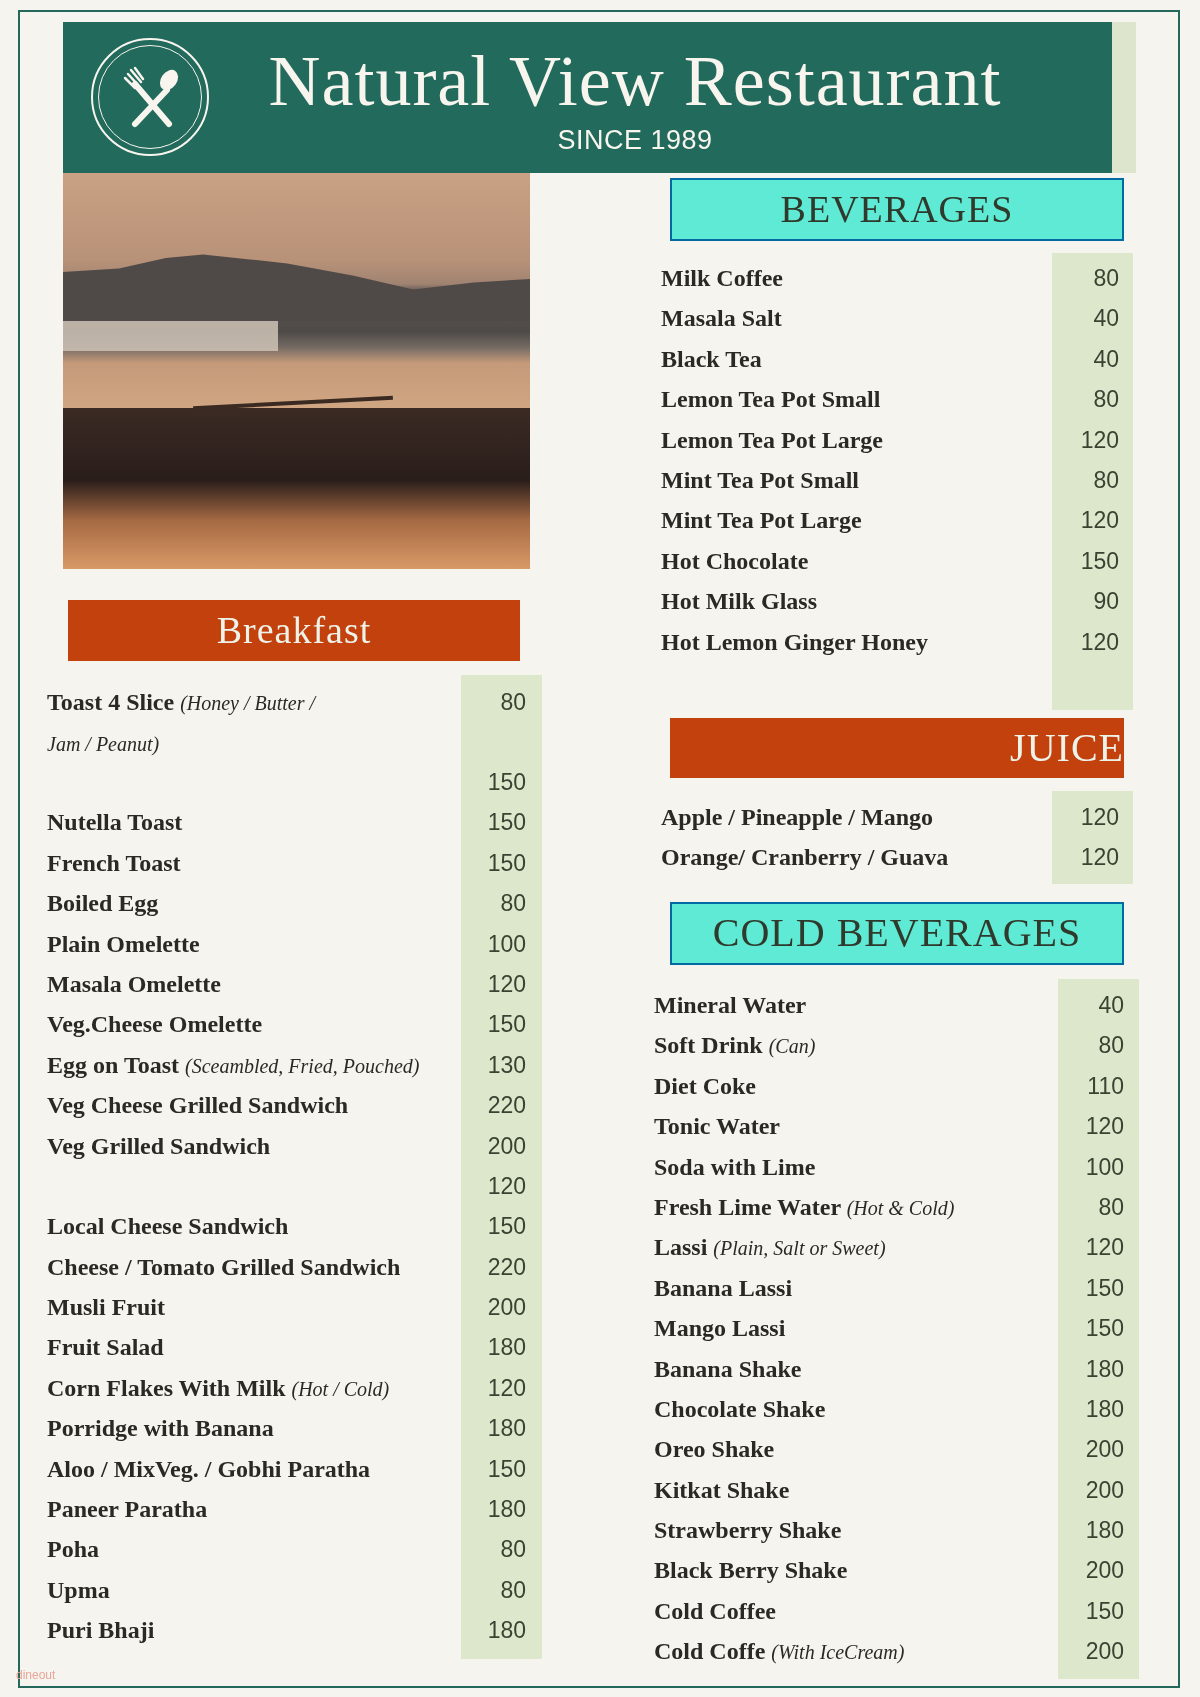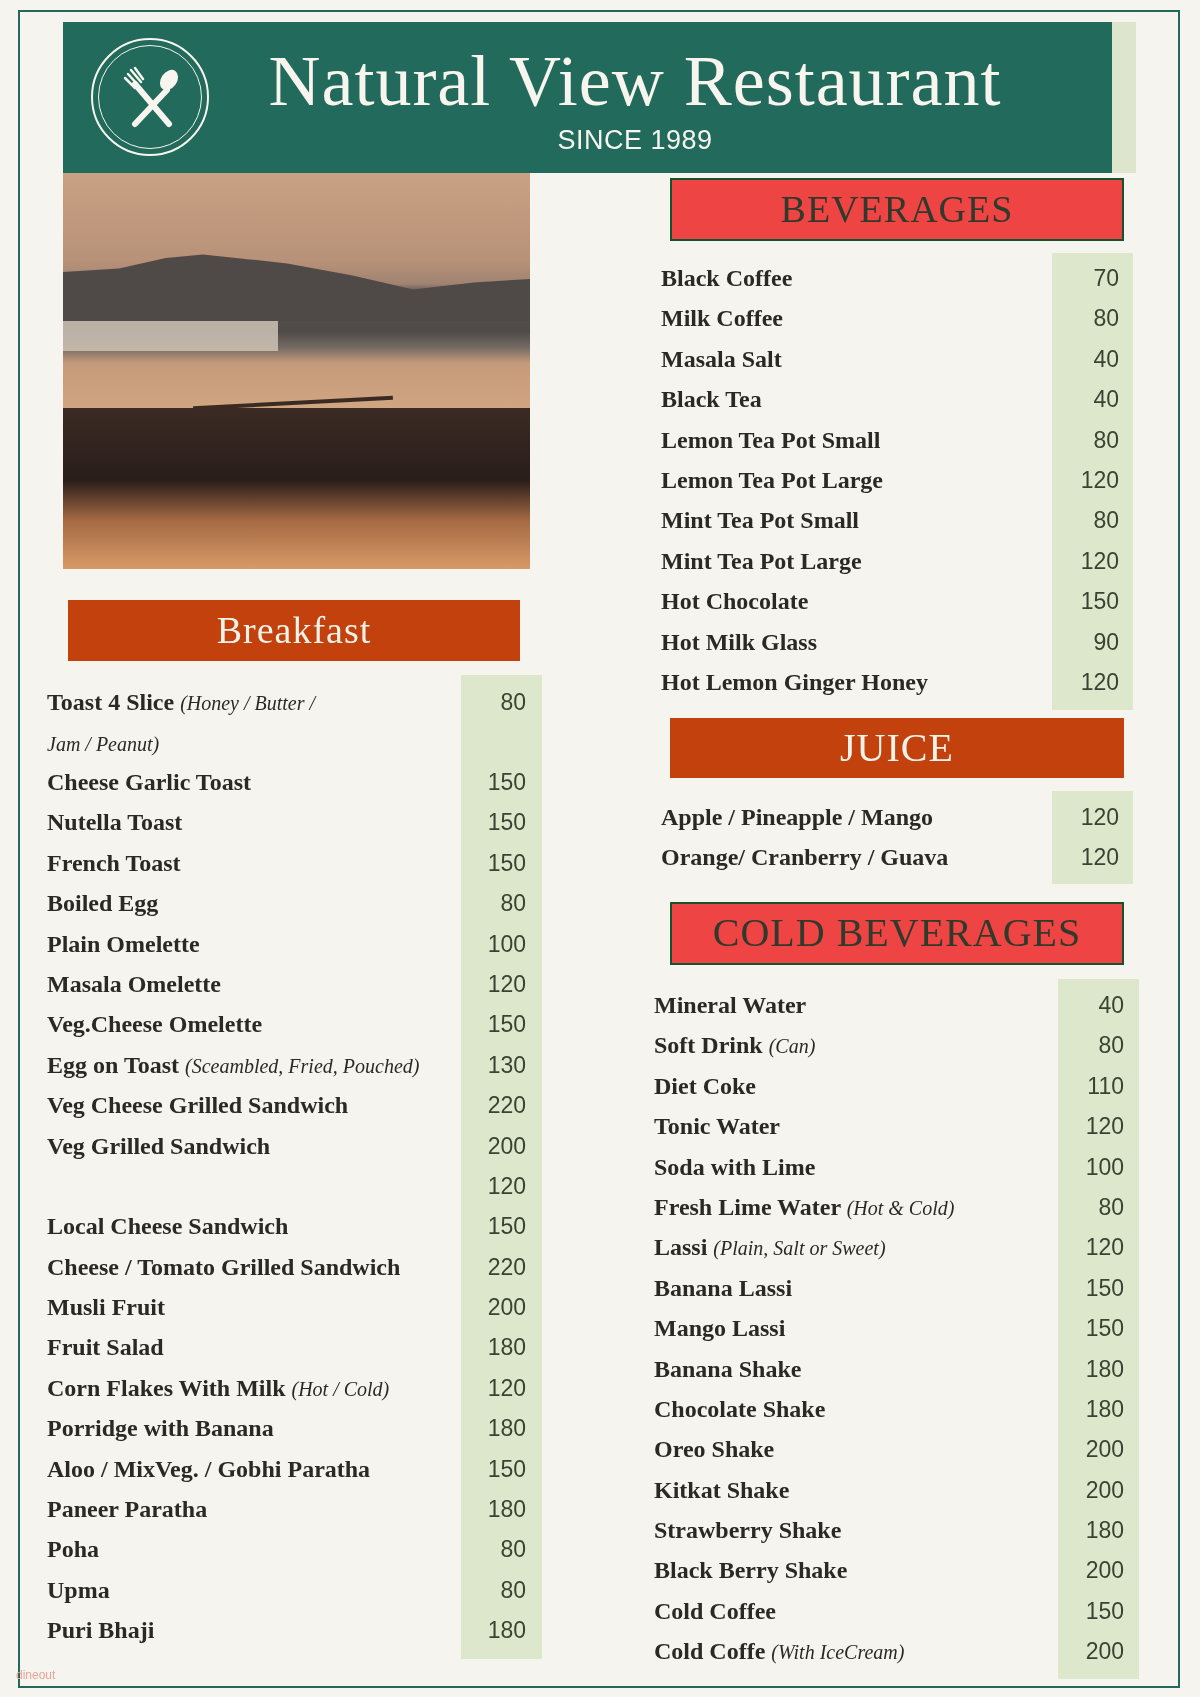--- a/index.html
+++ b/index.html
@@ -19,21 +19,21 @@
   .photo { position: absolute; left: 63px; top: 173px; width: 467px; height: 396px; overflow: hidden;
     background: linear-gradient(180deg, #c9a184 0%, #b89278 22%, #a08372 28%, #5f5650 30%, #4e4a47 40%, #746a63 44%, #c49a7a 48%, #d3a884 62%, #b08266 70%, #7a5545 80%, #4a342b 90%, #8d5a3a 100%); }
   .photo .mountain { position: absolute; left: 0; top: 78px; width: 467px; height: 70px; background: #4f4a48;
     clip-path: polygon(0 30%, 12% 25%, 22% 10%, 30% 5%, 40% 12%, 48% 18%, 62% 35%, 75% 55%, 88% 45%, 100% 40%, 100% 100%, 0 100%); }
   .photo .palace { position: absolute; left: 0; top: 148px; width: 215px; height: 30px; background: #cfc3b6; opacity: 0.85; }
   .photo .terrace { position: absolute; left: 0; top: 235px; width: 467px; height: 161px; background: linear-gradient(180deg, #3b2a24 0%, #2a1e1a 45%, #a66a44 70%, #d89a66 100%); }
   .photo .rail { position: absolute; left: 130px; top: 228px; width: 200px; height: 4px; background: #3a2a22; transform: rotate(-3deg); }
 
   .sec-head { position: absolute; text-align: center; font-family: "Liberation Serif", serif; letter-spacing: 1px; }
   .sec-dark { background: #c2410c; color: #eef3ea; }
-  .sec-light { background: #ef4444; color: #2f3a2c; border: 2px solid #14532d; }
+  .sec-light { background: #5eead4; color: #2f3a2c; border: 2px solid #0369a1; }
 
   .price-band { position: absolute; background: #dde7cb; }
 
   .list { position: absolute; }
   .row { position: relative; height: 40.4px; }
   .row .name { position: absolute; left: 0; top: 0; white-space: nowrap; font-family: "Liberation Serif", serif; font-size: 24px; line-height: 40px; font-weight: bold; color: #2a2a24; }
   .row .note { font-style: italic; font-weight: normal; font-size: 20px; }
   .row .price { position: absolute; top: 0; text-align: right; font-family: "Liberation Sans", sans-serif; font-size: 23px; line-height: 40px; color: #3a4232; }
   .row.wrap { height: 80px; }
   .row.wrap .name { white-space: normal; width: 290px; line-height: 40px; }
@@ -74,21 +74,20 @@
 </div>
 
 <div class="sec-head sec-dark" style="left:68px; top:600px; width:452px; height:61px; font-size:38px; line-height:60px;">Breakfast</div>
 <div class="price-band" style="left:461px; top:675px; width:81px; height:984px;"></div>
 <div class="list" id="list-breakfast" style="left:47px; top:682px; width:490px;">
     <div class="row wrap">
       <span class="name"><span>Toast 4 Slice</span> <span class="note">(Honey / Butter / Jam / Peanut)</span></span>
       <span class="price" style="right: 11px;">80</span>
     </div>
     <div class="row">
-      <span class="name"><span>Cheese Garlic Toast</span></span>
       <span class="price" style="right: 11px;">150</span>
     </div>
     <div class="row">
       <span class="name"><span>Nutella Toast</span></span>
       <span class="price" style="right: 11px;">150</span>
     </div>
     <div class="row">
       <span class="name"><span>French Toast</span></span>
       <span class="price" style="right: 11px;">150</span>
     </div>
@@ -166,24 +165,20 @@
     <div class="row">
       <span class="name"><span>Puri Bhaji</span></span>
       <span class="price" style="right: 11px;">180</span>
     </div>
   </div>
 
 <div class="sec-head sec-light" style="left:670px; top:178px; width:454px; height:63px; font-size:38px; line-height:58px;">BEVERAGES</div>
 <div class="price-band" style="left:1052px; top:253px; width:81px; height:457px;"></div>
 <div class="list" id="list-beverages" style="left:661px; top:258px; width:466px;">
     <div class="row">
-      <span class="name"><span>Black Coffee</span></span>
-      <span class="price" style="right: 8px;">70</span>
-    </div>
-    <div class="row">
       <span class="name"><span>Milk Coffee</span></span>
       <span class="price" style="right: 8px;">80</span>
     </div>
     <div class="row">
       <span class="name"><span>Masala Salt</span></span>
       <span class="price" style="right: 8px;">40</span>
     </div>
     <div class="row">
       <span class="name"><span>Black Tea</span></span>
       <span class="price" style="right: 8px;">40</span>
@@ -211,21 +206,21 @@
     <div class="row">
       <span class="name"><span>Hot Milk Glass</span></span>
       <span class="price" style="right: 8px; text-align: center;">90</span>
     </div>
     <div class="row">
       <span class="name"><span>Hot Lemon Ginger Honey</span></span>
       <span class="price" style="right: 8px;">120</span>
     </div>
   </div>
 
-<div class="sec-head sec-dark" style="left:670px; top:718px; width:454px; height:60px; font-size:40px; line-height:60px;">JUICE</div>
+<div class="sec-head sec-dark" style="left:670px; top:718px; width:454px; height:60px; font-size:40px; line-height:60px;text-align:right;">JUICE</div>
 <div class="price-band" style="left:1052px; top:791px; width:81px; height:93px;"></div>
 <div class="list" id="list-juice" style="left:661px; top:797px; width:466px;">
     <div class="row">
       <span class="name"><span>Apple / Pineapple / Mango</span></span>
       <span class="price" style="right: 8px;">120</span>
     </div>
     <div class="row">
       <span class="name"><span>Orange/ Cranberry / Guava</span></span>
       <span class="price" style="right: 8px;">120</span>
     </div>

